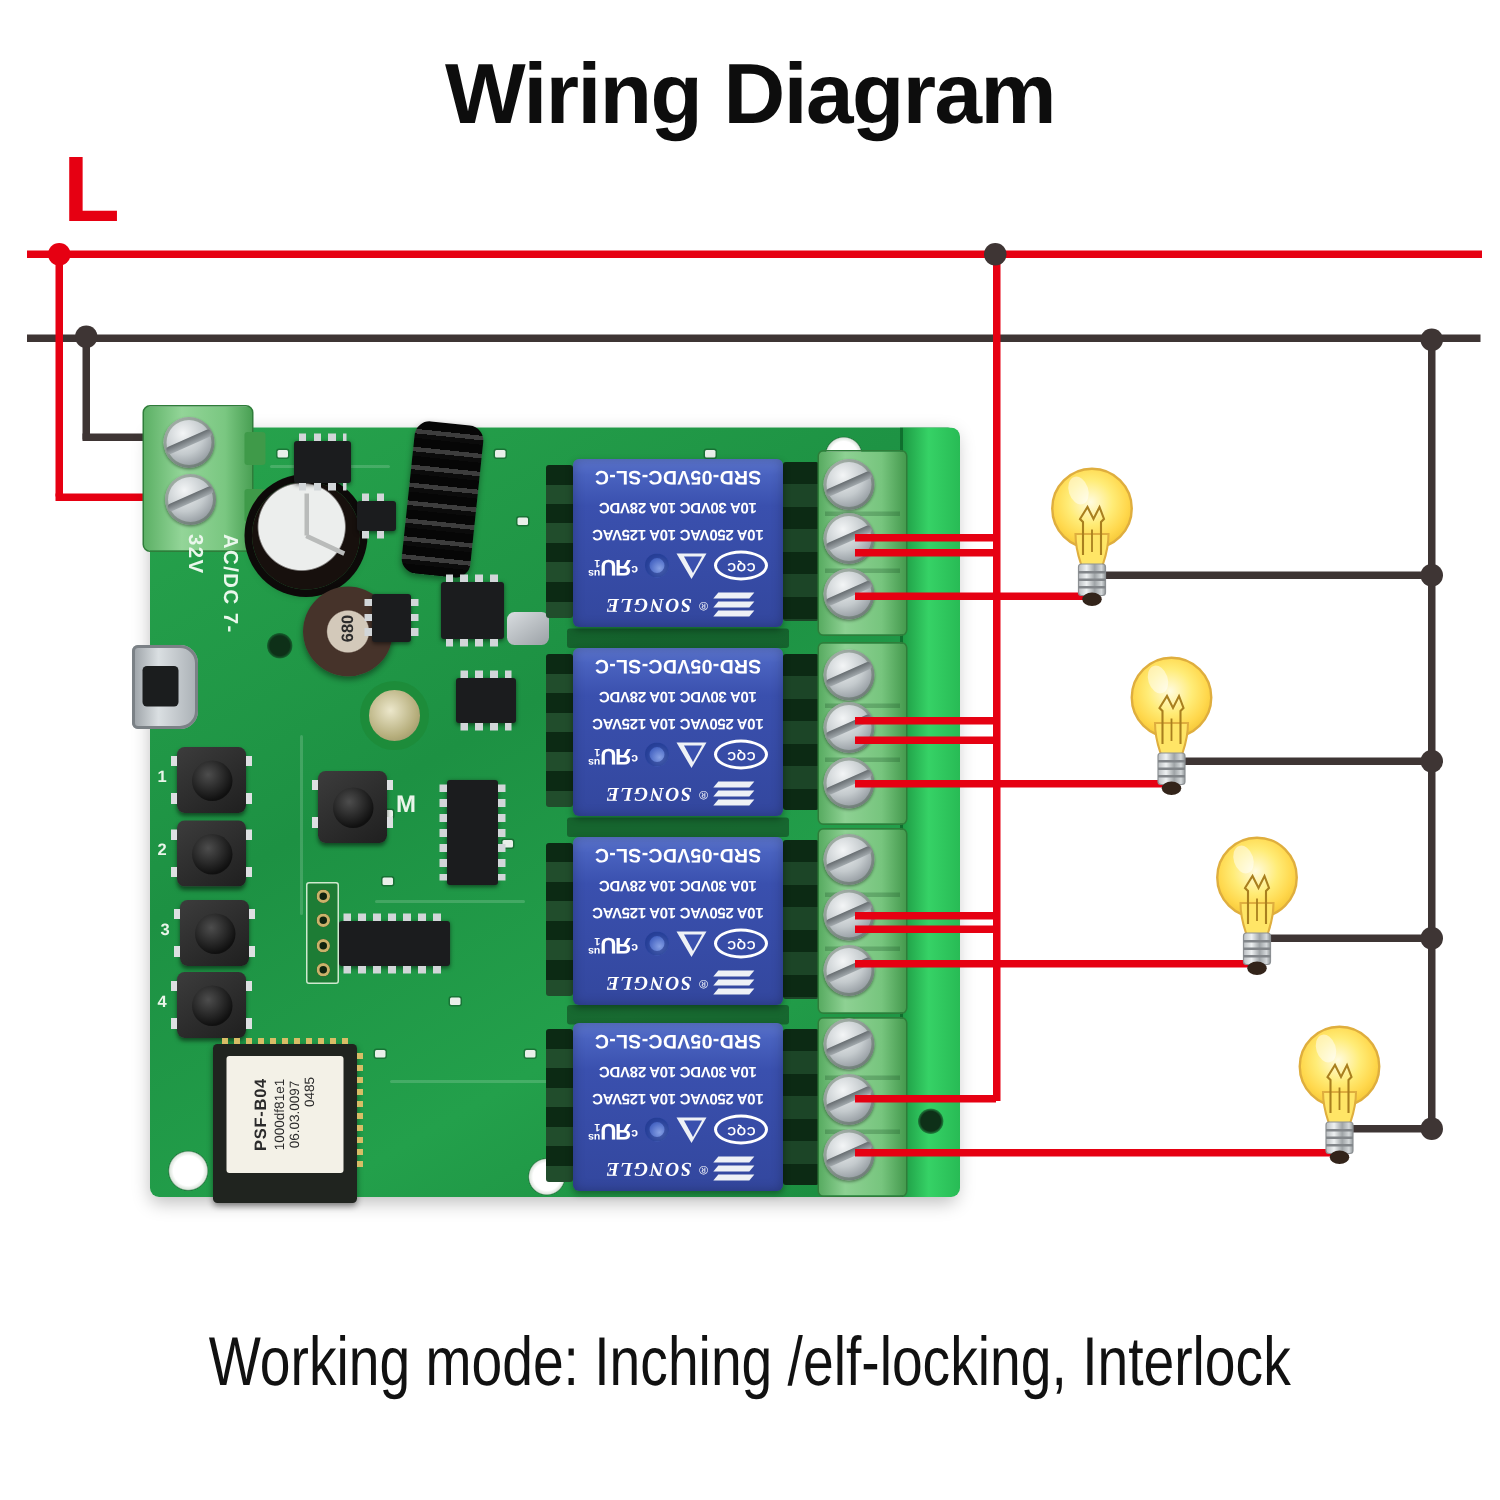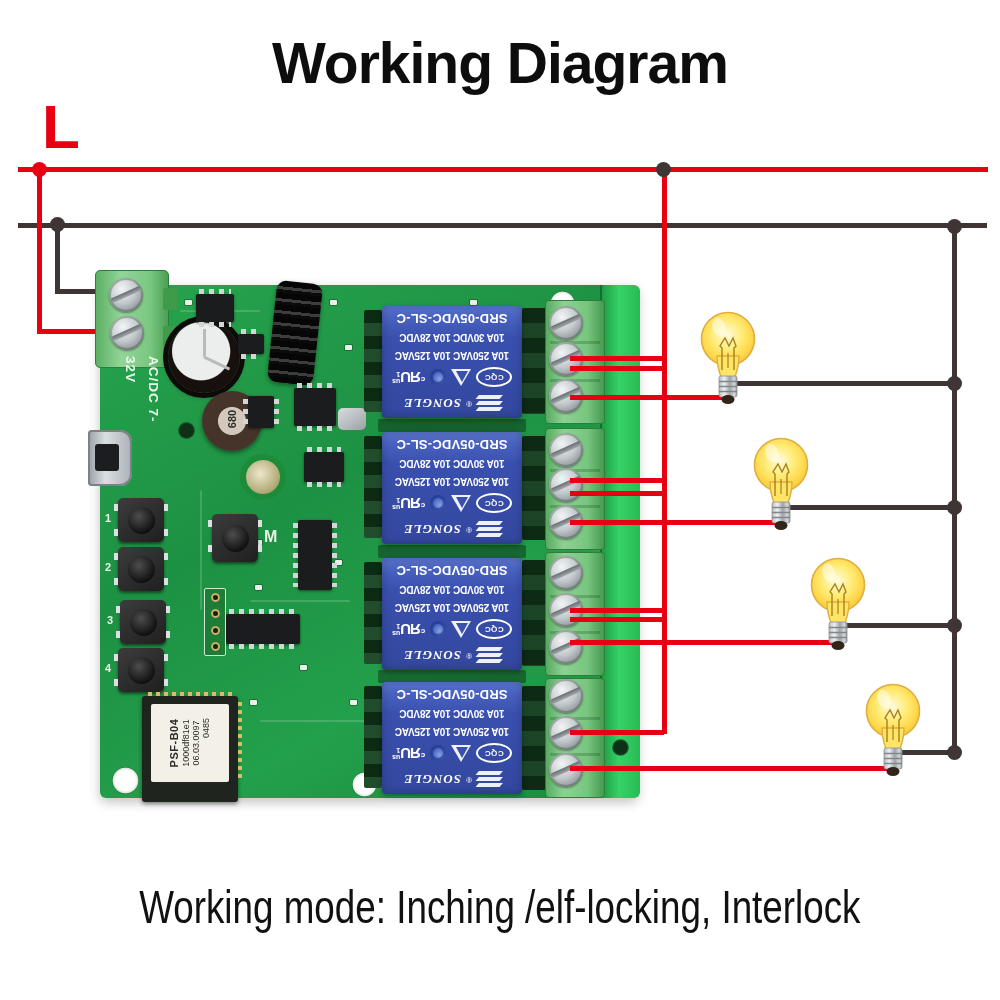--- a/index.html
+++ b/index.html
@@ -153,21 +153,21 @@
       <path d="M24,64 L24,42 L22,40 L27,32 L31,40 L35,32 L38,40 L36,42 L36,64" fill="none" stroke="#a97f1f" stroke-width="1.4"></path>
       <path d="M30,62 L30,47" stroke="#a97f1f" stroke-width="1.2"></path>
       <ellipse cx="21" cy="21" rx="6.5" ry="9.5" fill="rgba(255,255,255,0.5)" transform="rotate(-18 21 21)"></ellipse>
       <rect x="21" y="70" width="18" height="21" rx="2" fill="url(#bulbmetal)" stroke="#8d9194" stroke-width="0.8"></rect>
       <path d="M21,75.5 H39 M21,80.5 H39 M21,85.5 H39" stroke="#82868a" stroke-width="1.6"></path>
       <ellipse cx="30" cy="93.5" rx="6.5" ry="4.5" fill="#33241a"></ellipse>
     </symbol>
   </defs>
 </svg>
 
-<div class="title">Working Diagram</div>
+<div class="title">Wiring Diagram</div>
 <div class="l-label">L</div>
 
 <div class="wire red" style="left:18px;top:166.5px;width:970px"></div>
 <div class="wire" style="left:18px;top:222.5px;width:969px"></div>
 
 <div class="vwire red" style="left:36.5px;top:169px;height:162px"></div>
 <div class="wire red" style="left:36.5px;top:328.5px;width:88px"></div>
 <div class="vwire" style="left:54.5px;top:225px;height:68px"></div>
 <div class="wire" style="left:54.5px;top:288.5px;width:64px"></div>
 

